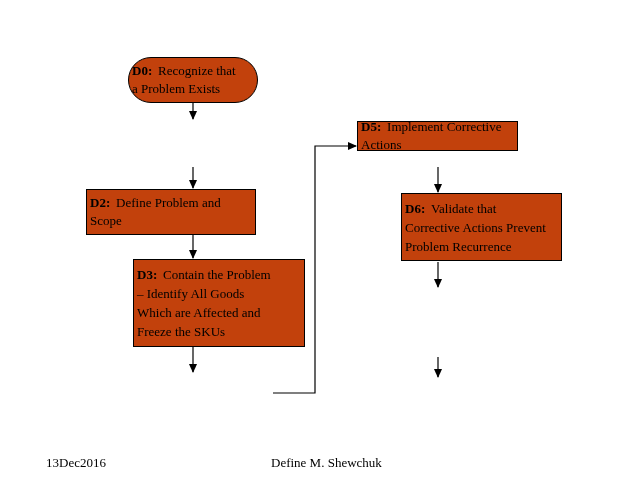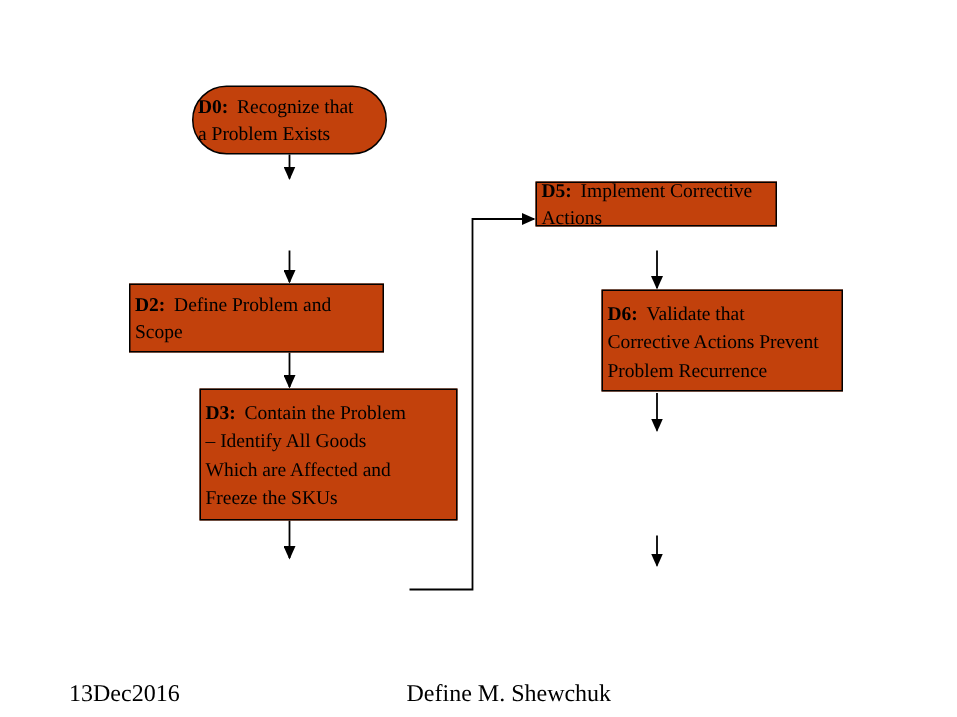--- a/index.html
+++ b/index.html
@@ -50,21 +50,21 @@
   .n-d8 { left: 375px; top: 378px; width: 127px; height: 38px; border-radius: 19px; line-height: 16px; }
   .connector-layer {
     position: absolute;
     left: 0; top: 0;
     width: 638px; height: 478px;
     pointer-events: none;
   }
   .footer-date, .footer-author {
     position: absolute;
     top: 455px;
-    font-size: 16px;
+    font-size: 13px;
     line-height: 15px;
   }
   .footer-date { left: 46px; }
   .footer-author { left: 271px; }
 </style>
 </head>
 <body>
 
 <div id="canvas">
 

